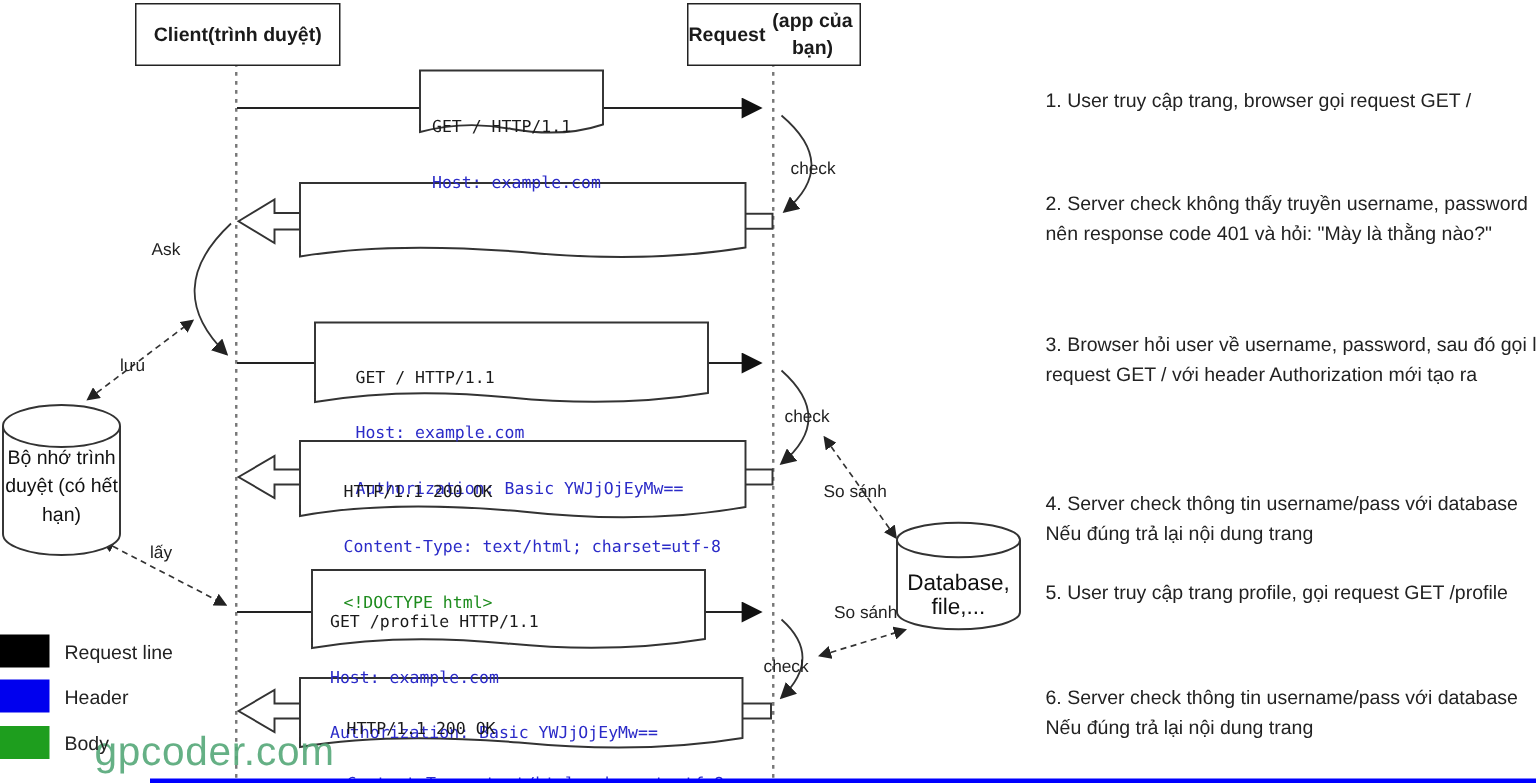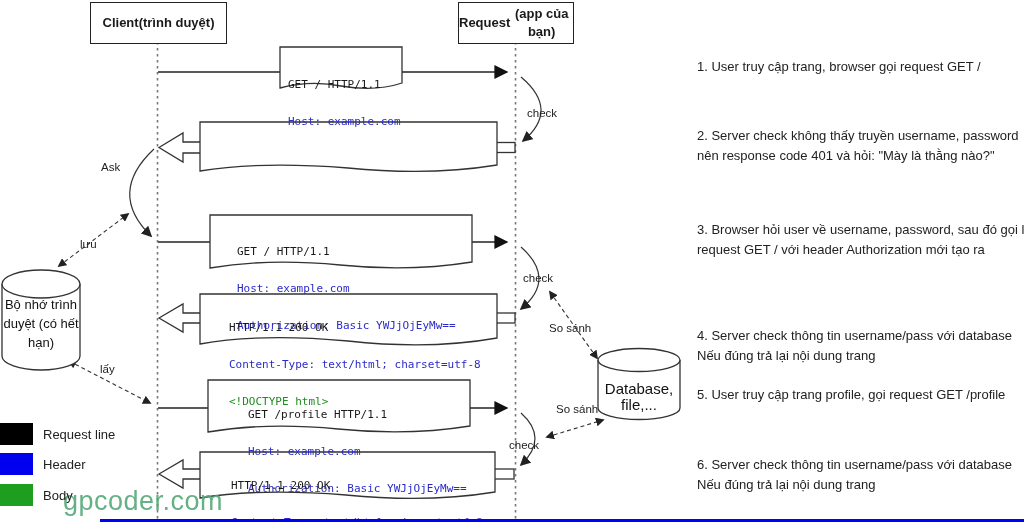--- a/index.html
+++ b/index.html
@@ -117,21 +117,21 @@
   <div class="msg" style="left:237px;top:221px;">
     <div class="request-line">GET / HTTP/1.1</div>
     <div class="header">Host: example.com</div>
     <div class="header">Authorization: Basic YWJjOjEyMw==</div>
   </div>
   <div class="msg" style="left:229px;top:297px;">
     <div class="request-line">HTTP/1.1 200 OK</div>
     <div class="header">Content-Type: text/html; charset=utf-8</div>
     <div class="body">&lt;!DOCTYPE html&gt;</div>
   </div>
-  <div class="msg" style="left:248px;top:384px;">
+  <div class="msg" style="left:220px;top:384px;">
     <div class="request-line">GET /profile HTTP/1.1</div>
     <div class="header">Host: example.com</div>
     <div class="header">Authorization: Basic YWJjOjEyMw==</div>
   </div>
   <div class="msg" style="left:231px;top:455px;">
     <div class="request-line">HTTP/1.1 200 OK</div>
     <div class="header">Content-Type: text/html; charset=utf-8</div>
     
   </div>
 

